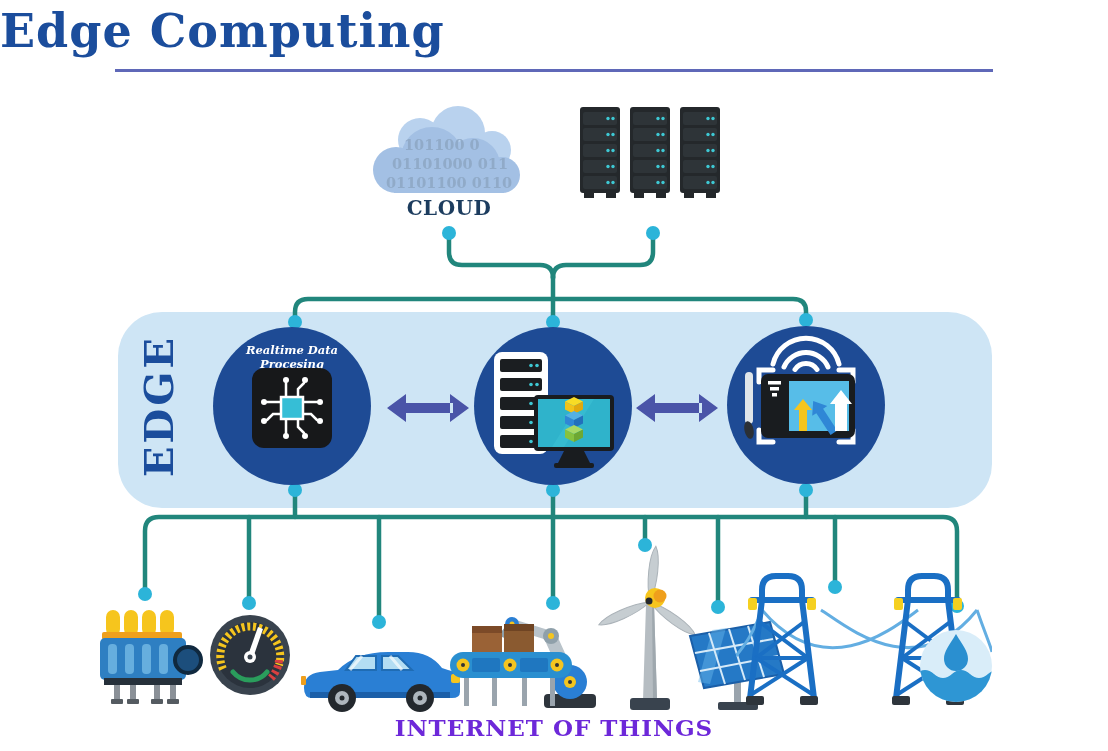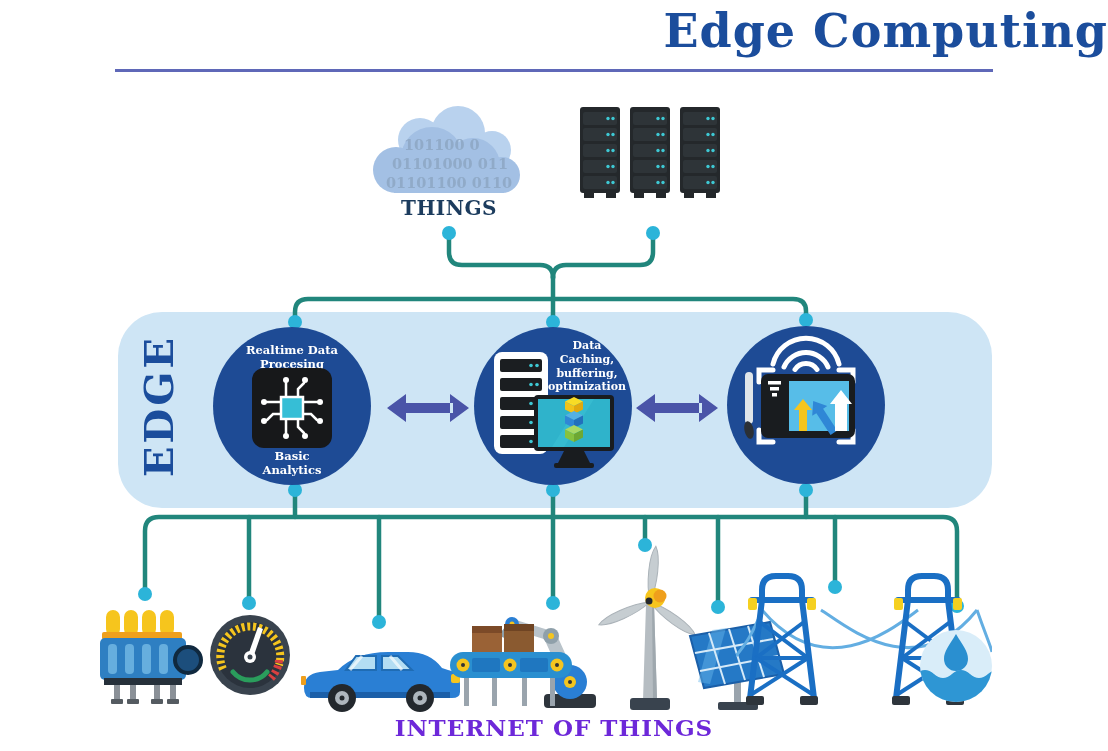--- a/index.html
+++ b/index.html
@@ -1,32 +1,32 @@
 <!DOCTYPE html>
 <html><head>
 <meta charset="utf-8">
 <style>
   html,body{margin:0;padding:0;background:#fff;}
   #stage{position:relative;width:1108px;height:751px;background:#ffffff;overflow:hidden;
          font-family:"DejaVu Serif","Liberation Serif",serif;}
   .abs{position:absolute;}
   .ml{white-space:pre-line;}
   
-  #title{left:0;top:4px;width:1108px;text-align:right;font-size:46px;font-weight:800;color:#1b4d9c;letter-spacing:1px;}
+  #title{left:0;top:4px;width:1108px;text-align:left;font-size:46px;font-weight:800;color:#1b4d9c;letter-spacing:1px;}
   #title-rule{left:115px;top:69px;width:878px;height:3px;background:#5f68b8;}
   
   .src-label{font-size:20px;font-weight:800;color:#1c3c5e;text-align:center;letter-spacing:.5px;}
   #cloud-label{left:379px;top:196px;width:140px;}
   #dc-label{left:555px;top:196px;width:190px;}
   
   #band{left:118px;top:312px;width:874px;height:196px;background:#cee5f5;border-radius:44px;}
   #edge-label{left:112px;top:356px;width:92px;height:100px;display:flex;align-items:center;justify-content:center;
               transform:rotate(-90deg);font-size:40px;font-weight:800;color:#1b4d9c;letter-spacing:3px;}
   
-  .node{width:158px;height:158px;border-radius:50%;background:#1e4b95;}
+  .node{width:158px;height:158px;border-radius:50%;background:#1e4b95;font-style:italic;}
   .node-text{position:absolute;width:100%;text-align:center;color:#ffffff;font-weight:700;font-size:11.5px;line-height:1.25;}
   #node1{left:213px;top:327px;}
   #node2{left:474px;top:327px;}
   #node3{left:727px;top:326px;}
   #node2-label{left:70px;top:12px;width:86px;font-size:11px;}
   #node3-label{top:126px;}
   
   #iot-label{left:304px;top:714px;width:500px;text-align:center;font-size:23px;font-weight:800;color:#6d28d9;letter-spacing:1px;}
   svg{display:block;}
 </style>
@@ -44,21 +44,21 @@
     <circle cx="124" cy="50" r="19" fill="#b9d2ee"></circle>
     <circle cx="28" cy="70" r="23" fill="#a3c0e4"></circle>
     <circle cx="64" cy="58" r="31" fill="#a3c0e4"></circle>
     <circle cx="105" cy="65" r="27" fill="#a3c0e4"></circle>
     <circle cx="134" cy="75" r="18" fill="#a3c0e4"></circle>
     <rect x="26" y="66" width="110" height="27" fill="#a3c0e4"></rect>
     <text x="36" y="50" font-size="14.5" font-weight="bold" fill="#90aac8">101100 0</text>
     <text x="24" y="69" font-size="14.5" font-weight="bold" fill="#90aac8">01101000 011</text>
     <text x="18" y="88" font-size="14.5" font-weight="bold" fill="#90aac8">01101100 0110</text>
   </svg>
-  <div id="cloud-label" class="abs src-label">THINGS</div>
+  <div id="cloud-label" class="abs src-label">CLOUD</div>
 
   <svg class="abs" style="left:575px;top:103px;" width="150" height="98" viewBox="0 0 150 98">
     <g>
       <rect x="5" y="4" width="40" height="86" rx="3" fill="#24282b"></rect>
       <rect x="55" y="4" width="40" height="86" rx="3" fill="#24282b"></rect>
       <rect x="105" y="4" width="40" height="86" rx="3" fill="#24282b"></rect>
       <g fill="#2e3438">
         <rect x="8" y="9" width="34" height="13" rx="2"></rect>
           <rect x="8" y="25" width="34" height="13" rx="2"></rect>
           <rect x="8" y="41" width="34" height="13" rx="2"></rect>
@@ -181,29 +181,23 @@
           <circle cx="12" cy="53" r="3"></circle>
         <circle cx="68" cy="34" r="3"></circle>
           <circle cx="68" cy="53" r="3"></circle>
         <circle cx="34" cy="12" r="3"></circle>
           <circle cx="53" cy="12" r="3"></circle>
         <circle cx="34" cy="68" r="3"></circle>
           <circle cx="53" cy="68" r="3"></circle>
       </g>
       <rect x="29" y="29" width="22" height="22" fill="#36bed6" stroke="#fff" stroke-width="2.5"></rect>
     </svg>
-    <div class="node-text ml" style="top:122px;">Basic
-Analytics</div>
   </div>
 
   <div id="node2" class="abs node">
-    <div id="node2-label" class="abs node-text ml">Data
-Caching,
-buffering,
-optimization</div>
     <svg class="abs" style="left:20px;top:25px;" width="58" height="106" viewBox="0 0 58 106">
       <rect x="0" y="0" width="54" height="102" rx="8" fill="#ffffff"></rect>
       <g fill="#1b1e21">
         <rect x="6" y="7" width="42" height="13" rx="2"></rect>
           <rect x="6" y="26" width="42" height="13" rx="2"></rect>
         <rect x="6" y="45" width="42" height="13" rx="2"></rect>
           <rect x="6" y="64" width="42" height="13" rx="2"></rect>
         <rect x="6" y="83" width="42" height="13" rx="2"></rect>
       </g>
       <g fill="#3ec9d4">

